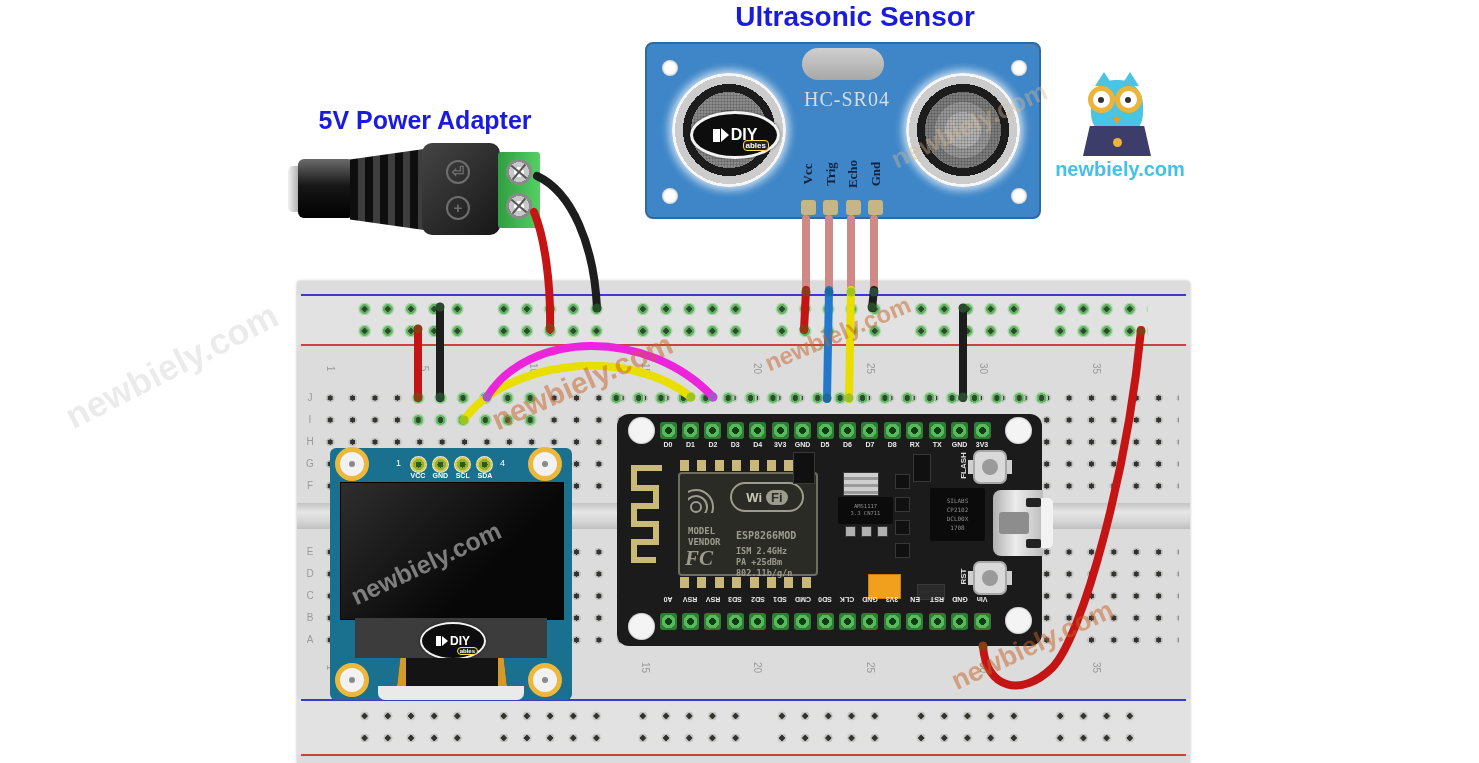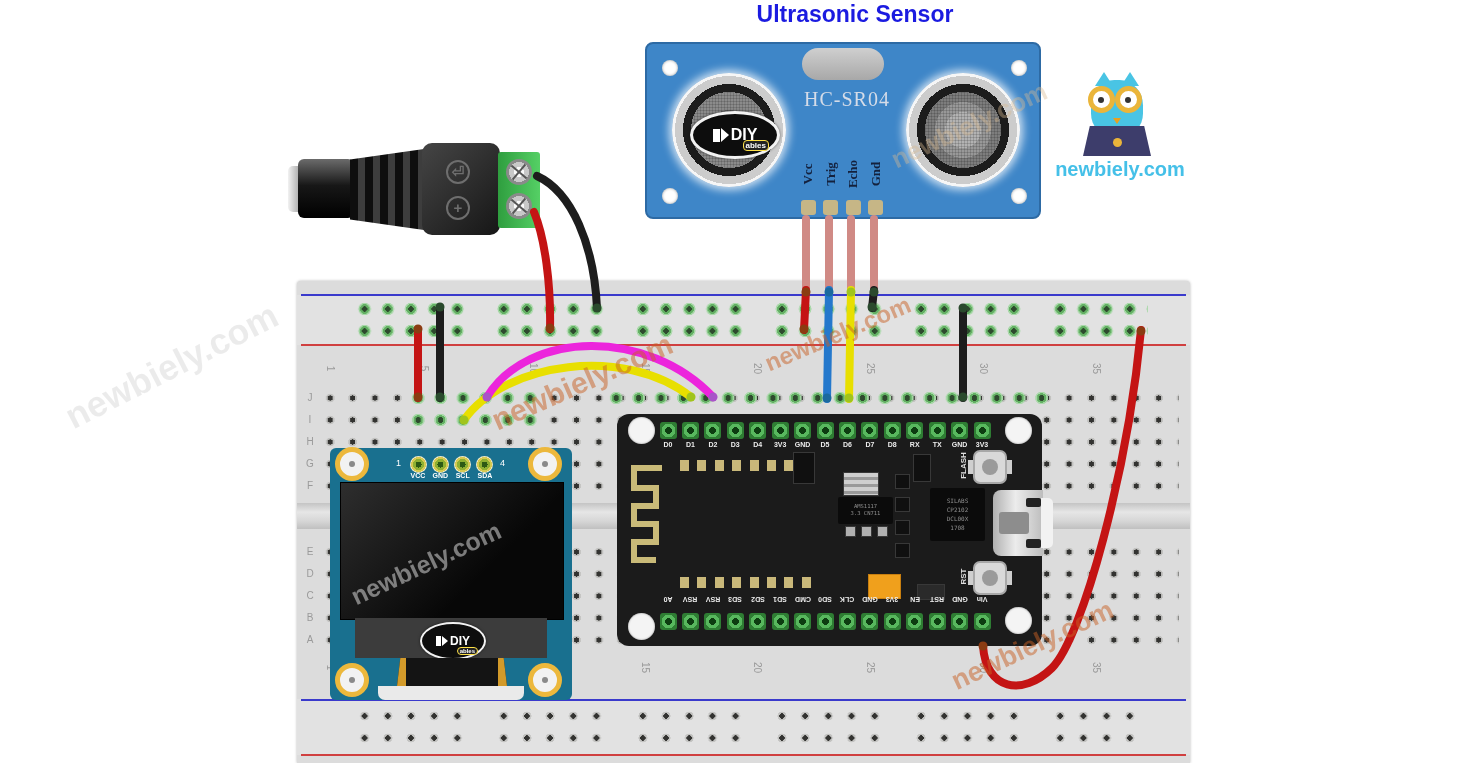--- a/index.html
+++ b/index.html
@@ -118,41 +118,42 @@
       font-family:"DejaVu Sans Mono",monospace;}
   .btn{position:absolute;width:34px;height:34px;background:#d9d9d9;border:2px solid #a8a8a8;border-radius:7px;box-sizing:border-box;}
   .btn::after{content:"";position:absolute;left:7px;top:7px;width:16px;height:16px;border-radius:50%;background:#9a9a9a;}
   .btn::before{content:"";position:absolute;left:-7px;top:8px;width:44px;height:14px;background:#cfcfcf;z-index:-1;}
   .btn-label{position:absolute;color:#e0e0e0;font-size:8px;font-weight:bold;transform:rotate(-90deg);width:40px;text-align:center;}
   .blackbit{position:absolute;background:#101010;border:1px solid #383838;}
 
   
   #wires{position:absolute;left:0;top:0;width:1479px;height:763px;z-index:20;pointer-events:none;}
   .wm{position:absolute;font-weight:bold;white-space:nowrap;z-index:30;pointer-events:none;}
-  #title-ultrasonic{left:640px;top:1px;width:430px;font-size:23px;z-index:40;}
+  #title-ultrasonic{left:640px;top:1px;width:430px;font-size:28px;z-index:40;}
   #title-power{left:275px;top:106px;width:300px;font-size:25px;z-index:40;}
   #oled-title{width:100%;font-size:28px;line-height:44px;}
   
   #brand{position:absolute;left:1055px;top:66px;width:130px;height:110px;z-index:40;}
   .ear{position:absolute;width:0;height:0;border-left:9px solid transparent;border-right:9px solid transparent;border-bottom:14px solid #49c4e4;top:6px;}
   #owl-head{position:absolute;left:36px;top:14px;width:52px;height:56px;background:#49c4e4;border-radius:45% 45% 40% 40%;}
   .lens{position:absolute;top:20px;width:17px;height:17px;border-radius:50%;background:#fff;border:5px solid #eab53a;}
   .lens::after{content:"";position:absolute;left:5px;top:6px;width:6px;height:6px;border-radius:50%;background:#333;}
   #owl-beak{position:absolute;left:58px;top:52px;width:0;height:0;border-left:4px solid transparent;border-right:4px solid transparent;border-top:6px solid #e8a020;}
   #laptop{position:absolute;left:28px;top:60px;width:68px;height:30px;background:#3d3d6b;
       clip-path:polygon(10% 0,90% 0,100% 100%,0 100%);}
   #laptop::after{content:"";position:absolute;left:30px;top:12px;width:9px;height:9px;border-radius:50%;background:#eab53a;}
   #brand-text{position:absolute;left:-10px;top:92px;width:150px;text-align:center;color:var(--brand-cyan);font-size:20px;font-weight:bold;}
 </style>
 </head>
 <body>
 
 <div id="stage" style="--label-blue: #1b1be0; --brand-cyan: #45c0e8; --wire-red: #c41414; --wire-black: #1d1d1d; --wire-yellow: #e8df00; --wire-blue: #2478cc; --wire-magenta: #ec25dc; --wire-salmon: #d08a85; --sensor-pcb: #3e86c8; --oled-pcb: #19708f; --breadboard-face: #dcdcdc;">
 
   <div id="title-ultrasonic" class="abs t-blue">Ultrasonic Sensor</div>
+  <div id="title-power" class="abs t-blue">5V Power Adapter</div>
 
   <div id="brand">
     <div class="ear" style="left:40px"></div>
     <div class="ear" style="left:66px"></div>
     <div id="owl-head"></div>
     <div class="lens" style="left:33px"></div>
     <div class="lens" style="left:60px"></div>
     <div id="owl-beak"></div>
     <div id="laptop"></div>
     <div id="brand-text">newbiely.com</div>
@@ -284,20 +285,38 @@
     <div class="clover" style="left:11px;top:199px"></div>
     <div class="clover" style="left:388px;top:193px"></div>
 
     <svg width="46" height="120" style="position:absolute;left:5px;top:48px">
       <path d="M40,6 H12 V26 H34 V44 H12 V62 H34 V80 H12 V98 H34" stroke="#c9ba78" stroke-width="6" fill="none"></path>
     </svg>
 
     <div class="pads-row" style="top:46px"></div>
     <div class="pads-row" style="top:163px"></div>
 
+    <div id="esp-shield">
+      <div id="wifi-arcs">
+        <div class="arc" style="width:8px;height:8px;left:2px;top:20px"></div>
+        <div class="arc" style="width:20px;height:20px;left:-4px;top:14px"></div>
+        <div class="arc" style="width:32px;height:32px;left:-10px;top:8px"></div>
+      </div>
+      <div id="wifi-pill">
+        <span id="wifi-wi">Wi</span>
+        <span id="wifi-fi">Fi</span>
+      </div>
+      <div class="esp-txt" style="left:8px;top:52px;font-size:9px">MODEL</div>
+      <div class="esp-txt" style="left:8px;top:63px;font-size:9px">VENDOR</div>
+      <div class="esp-txt" style="left:56px;top:56px;font-size:10px">ESP8266MOD</div>
+      <div class="esp-txt" style="left:5px;top:72px;font-size:21px;font-style:italic;font-family:'Liberation Serif',serif">FC</div>
+      <div class="esp-txt" style="left:56px;top:72px;font-size:8.5px">ISM 2.4GHz</div>
+      <div class="esp-txt" style="left:56px;top:83px;font-size:8.5px">PA +25dBm</div>
+      <div class="esp-txt" style="left:56px;top:94px;font-size:8.5px">802.11b/g/n</div>
+    </div>
 
     <div class="blackbit" style="left:226px;top:58px;width:34px;height:22px;background:repeating-linear-gradient(#cfcfcf 0 4px,#9a9a9a 4px 7px)"></div>
     <div class="chip" style="left:221px;top:83px;width:55px;height:27px;font-size:5.5px;line-height:7px;padding-top:6px;box-sizing:border-box">
       <div>AMS1117</div>
       <div>3.3 CN711</div>
     </div>
     <div class="blackbit" style="left:228px;top:112px;width:9px;height:9px;background:#b0b0b0"></div>
     <div class="blackbit" style="left:244px;top:112px;width:9px;height:9px;background:#b0b0b0"></div>
     <div class="blackbit" style="left:260px;top:112px;width:9px;height:9px;background:#b0b0b0"></div>
     <div class="blackbit" style="left:278px;top:60px;width:13px;height:13px"></div>

